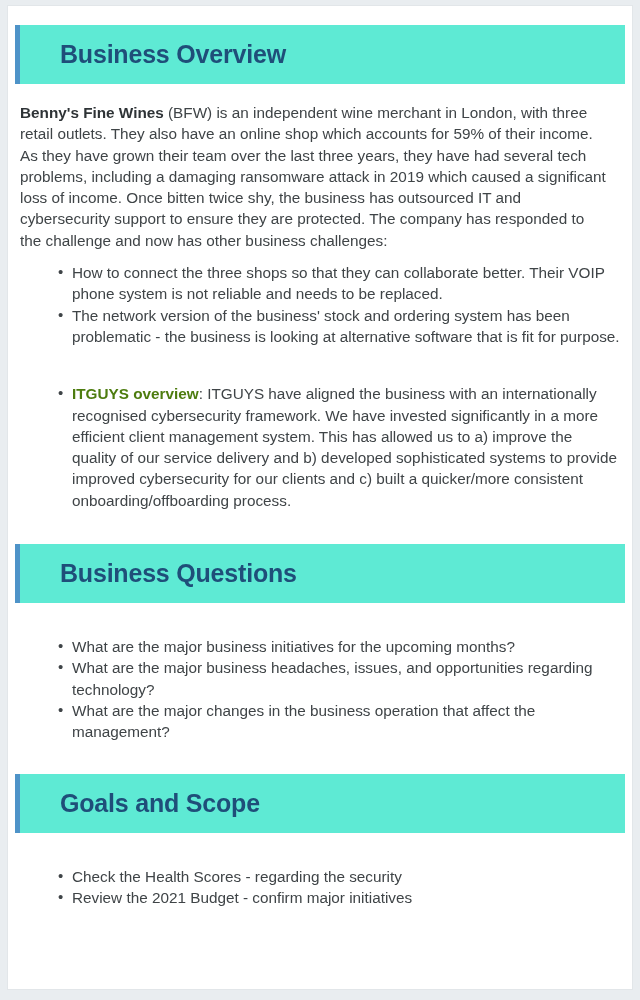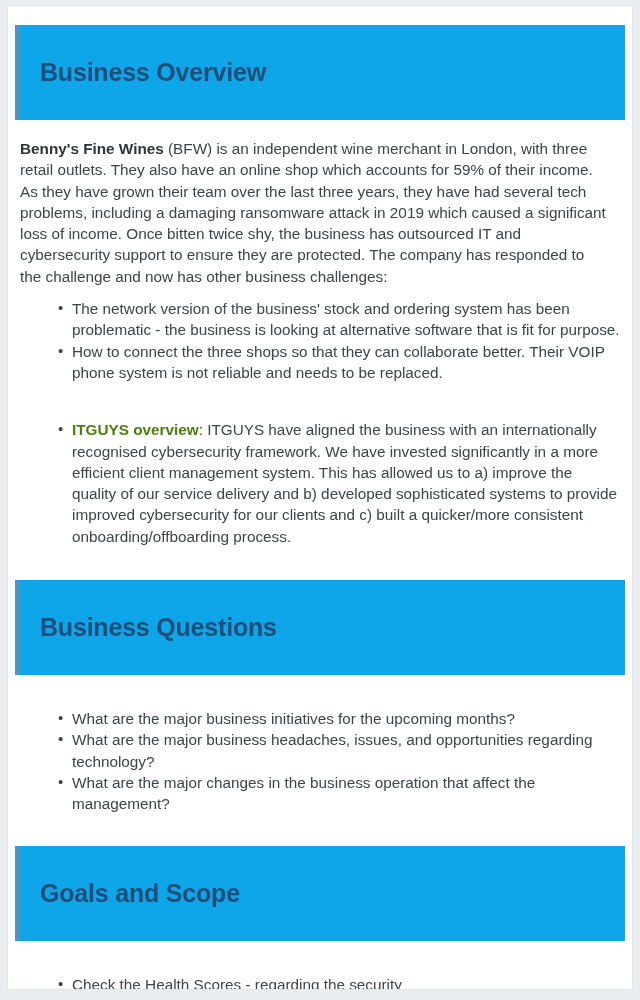--- a/index.html
+++ b/index.html
@@ -18,27 +18,28 @@
     left: 7px;
     top: 5px;
     width: 626px;
     height: 985px;
     background: #ffffff;
     border: 1px solid #e2e6e9;
     box-sizing: border-box;
     overflow: hidden;
   }
   .section-header {
-    background: #0ea5e9;
+    background: #5eead4;
     border-left: 5px solid #4e93c8;
     box-sizing: border-box;
     margin: 0 7px 0 7px;
-    height: 95px;
+    height: 59px;
     display: flex;
     align-items: center;
+    padding-left: 20px;
   }
   .section-header .title {
     font-size: 25px;
     font-weight: bold;
     color: #1f4e79;
     padding-left: 20px;
     letter-spacing: -0.2px;
     line-height: 1;
   }
   .body-block {
@@ -94,22 +95,22 @@
 
   <div class="section-header">
     <span class="accent-bar"></span>
     <span class="title">Business Overview</span>
   </div>
 
   <div class="body-block">
     <p class="intro"><b>Benny's Fine Wines</b><span> (BFW) is an independent wine merchant in London, with three retail outlets. They also have an online shop which accounts for 59% of their income. As they have grown their team over the last three years, they have had several tech problems, including a damaging ransomware attack in 2019 which caused a significant loss of income. Once bitten twice shy, the business has outsourced IT and cybersecurity support to ensure they are protected. The company has responded to the challenge and now has other business challenges:</span></p>
 
     <ul class="bullets">
+      <li>How to connect the three shops so that they can collaborate better. Their VOIP phone system is not reliable and needs to be replaced.</li>
       <li>The network version of the business' stock and ordering system has been problematic - the business is looking at alternative software that is fit for purpose.</li>
-      <li>How to connect the three shops so that they can collaborate better. Their VOIP phone system is not reliable and needs to be replaced.</li>
       <li class="spacer"></li>
       <li><b>ITGUYS overview</b><span>: ITGUYS have aligned the business with an internationally recognised cybersecurity framework. We have invested significantly in a more efficient client management system. This has allowed us to a) improve the quality of our service delivery and b) developed sophisticated systems to provide improved cybersecurity for our clients and c) built a quicker/more consistent onboarding/offboarding process.</span></li>
     </ul>
   </div>
 
   <div class="gap-2"></div>
 
   <div class="section-header">
     <span class="title">Business Questions</span>
   </div>

